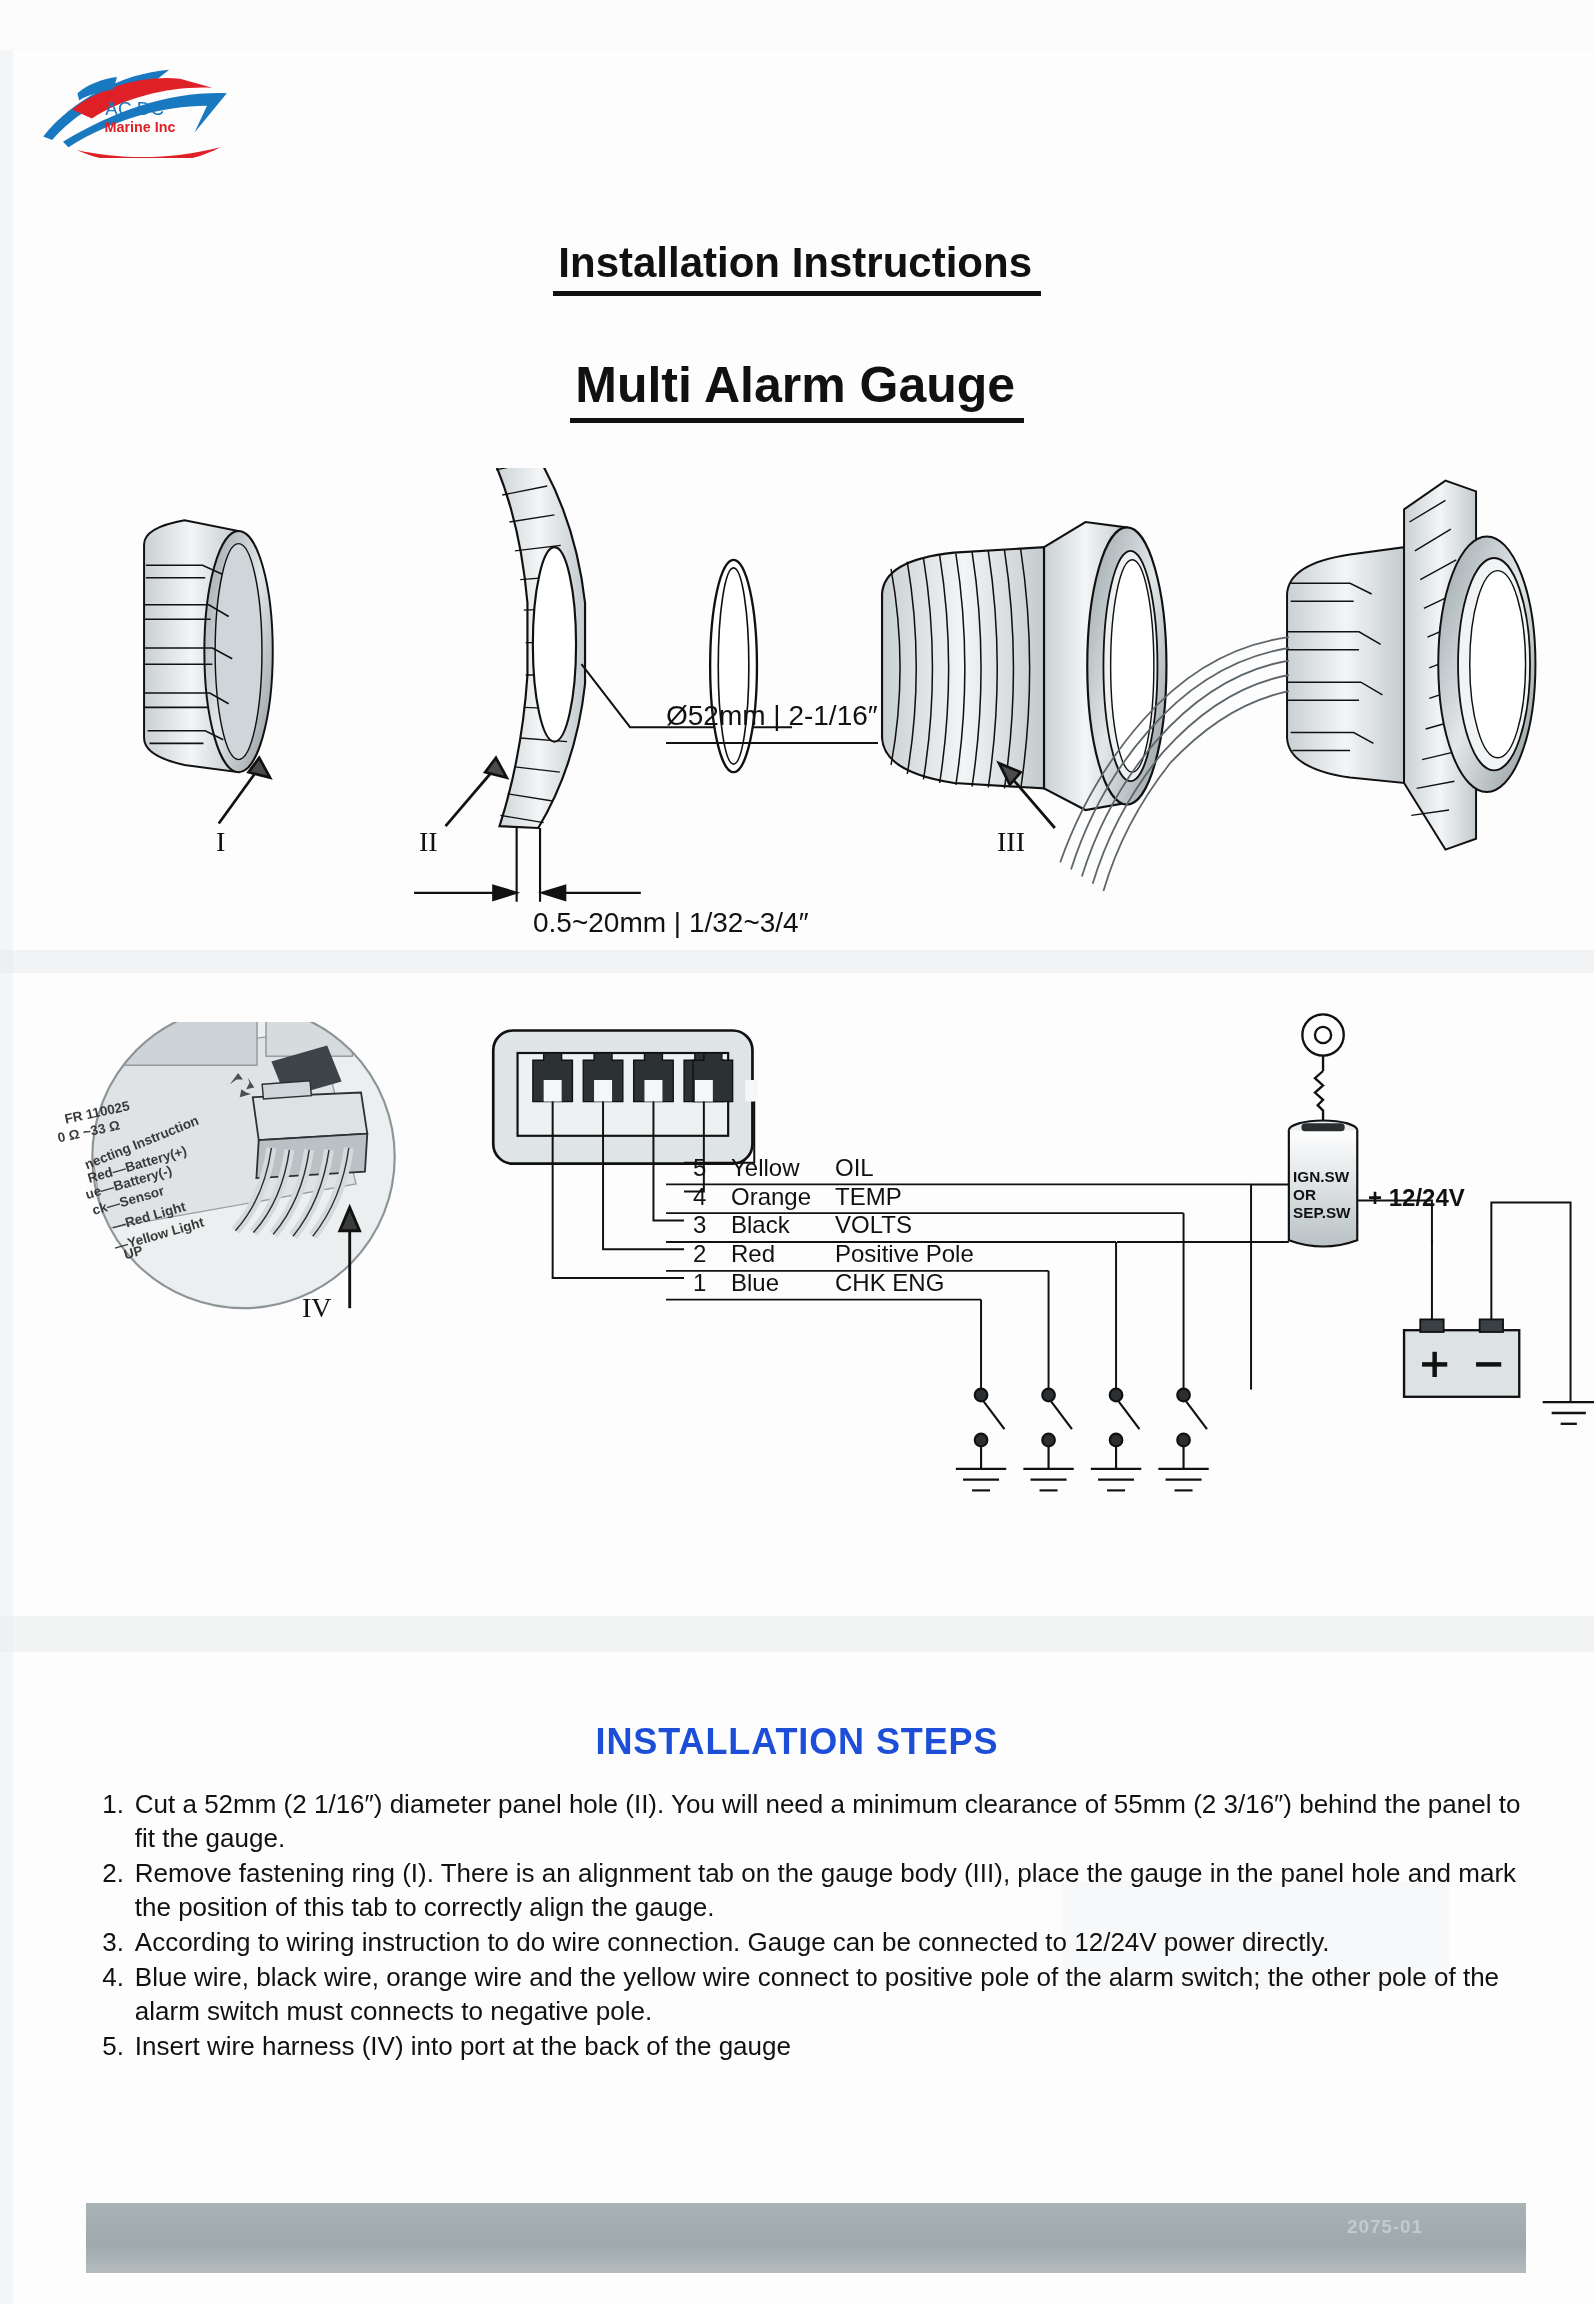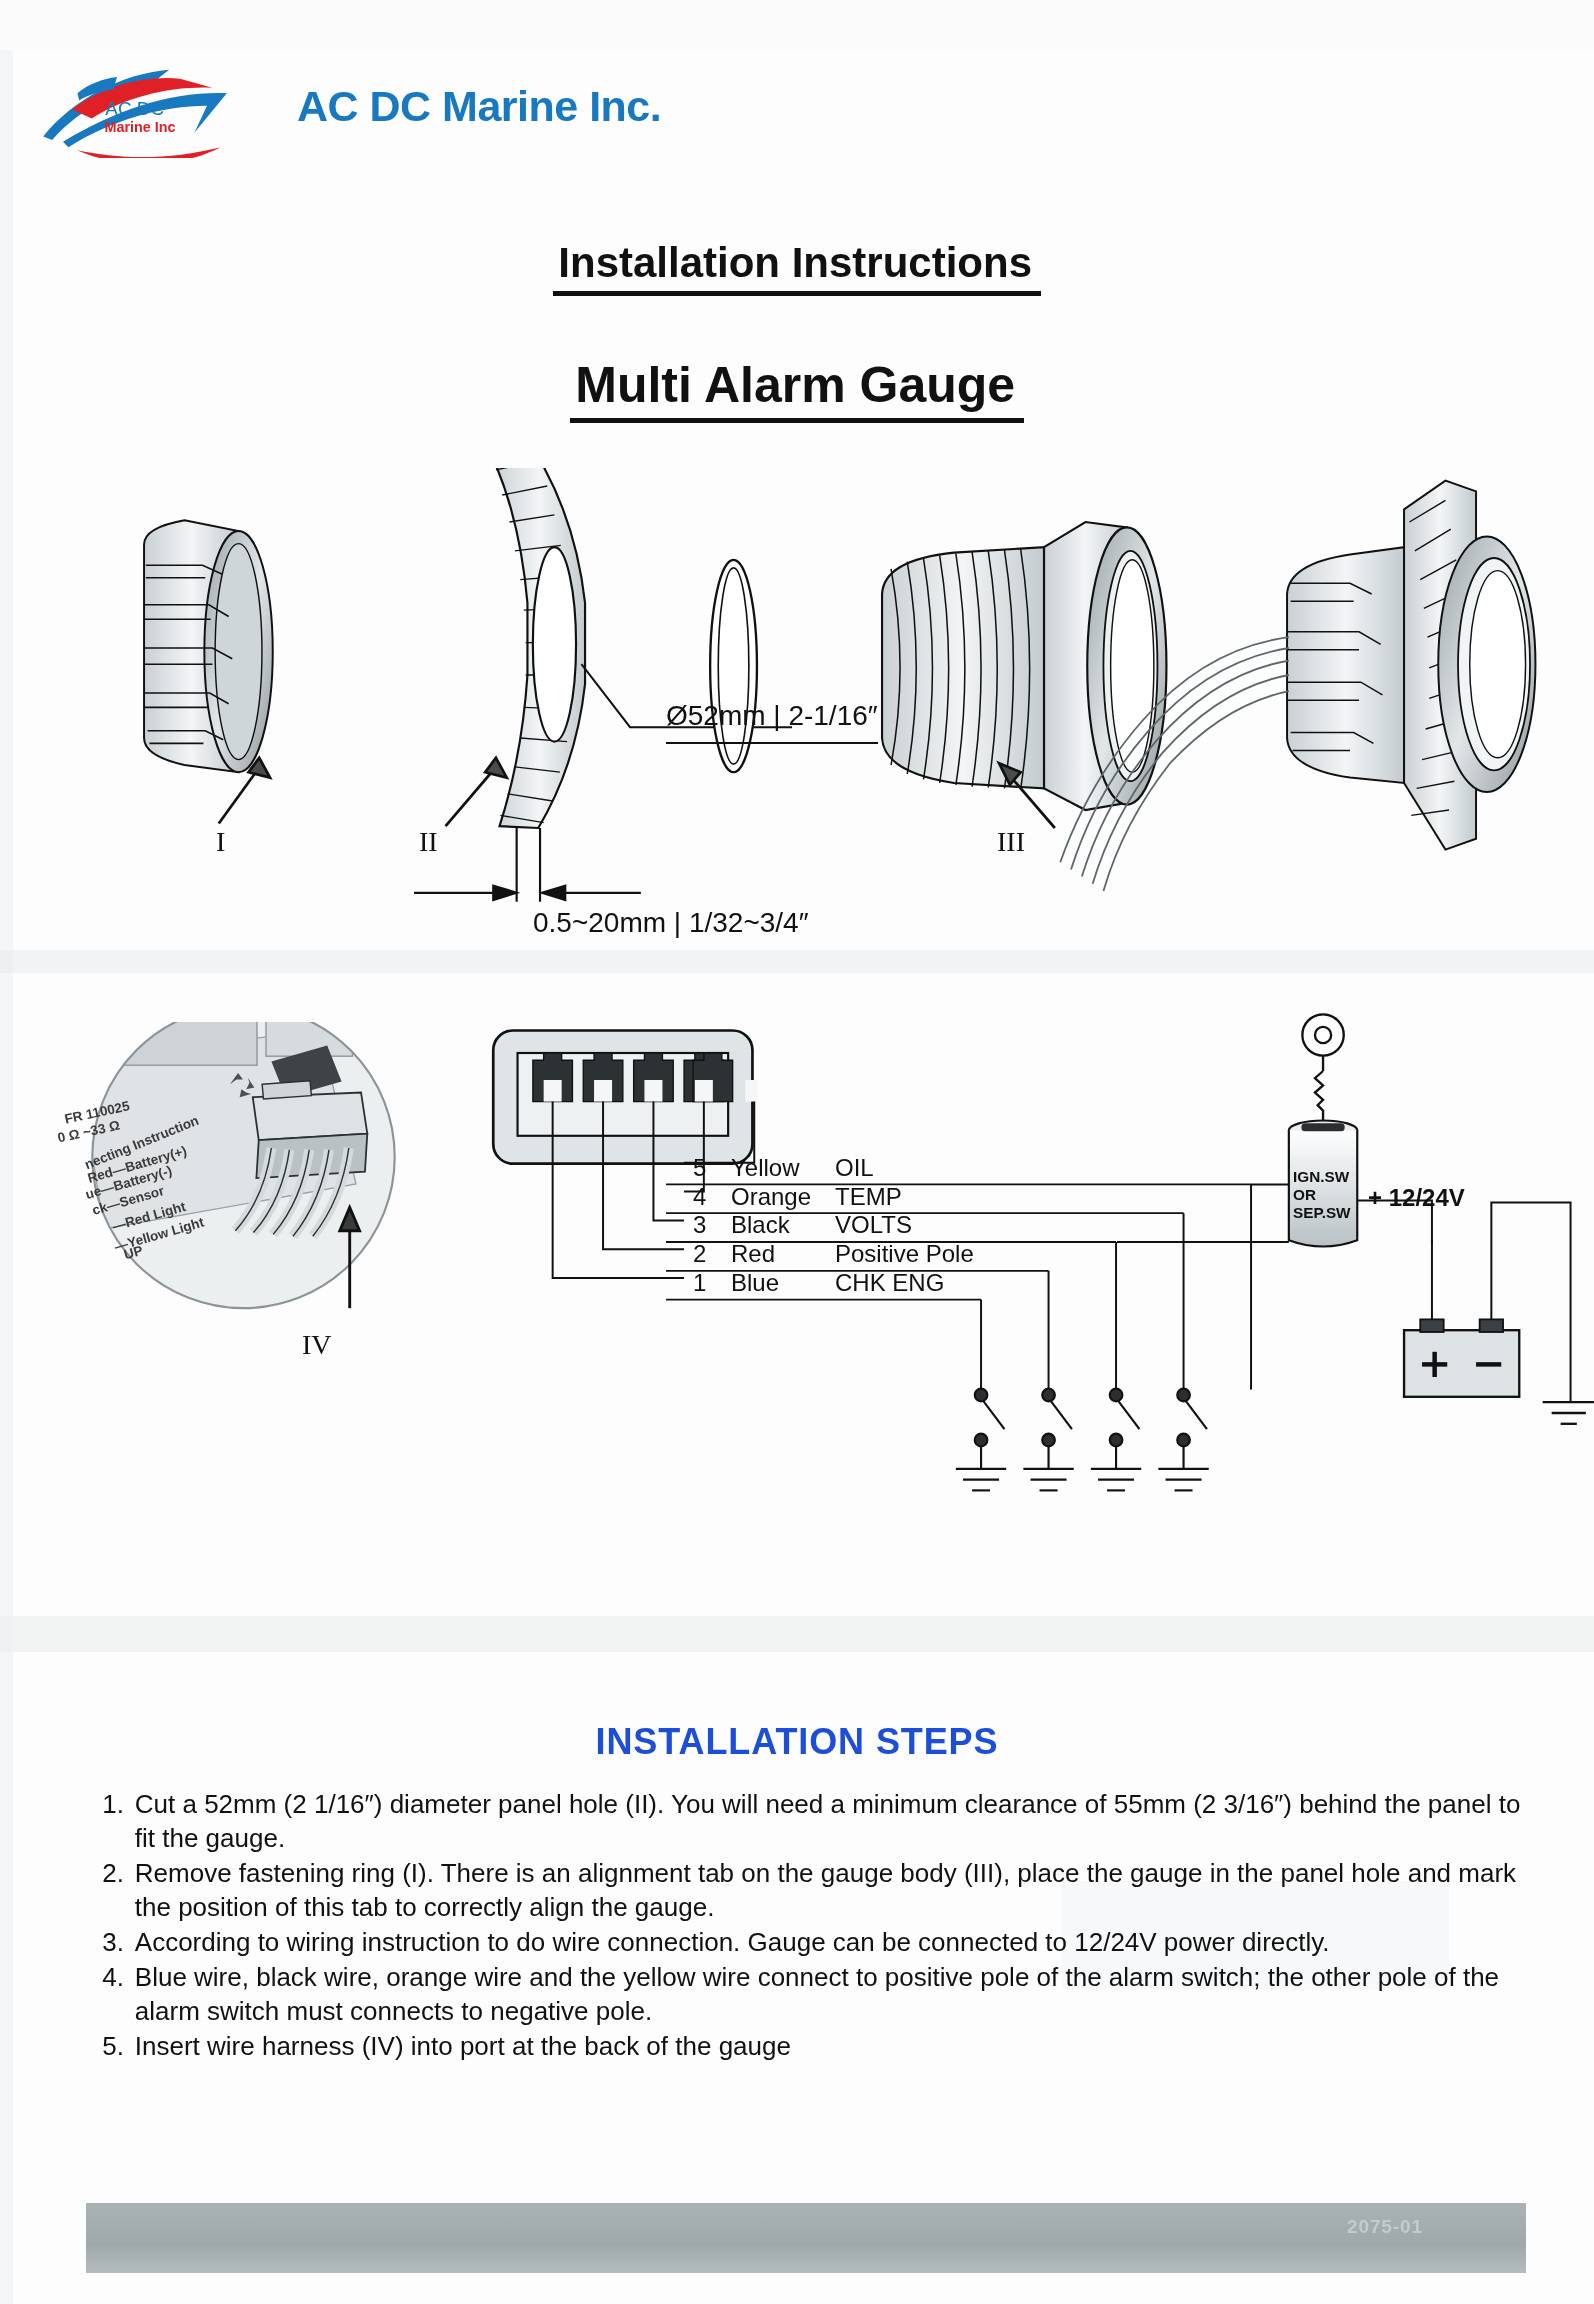--- a/index.html
+++ b/index.html
@@ -99,21 +99,20 @@
 <div id="header">
   <svg id="logo-mark" viewBox="0 0 270 110">
     <path d="M8 86 C40 46 95 16 148 12 L120 34 C80 40 44 60 18 90 Z" fill="#1878C0"></path>
     <path d="M40 56 C75 30 120 18 160 22 L196 32 C150 30 100 42 62 66 Z" fill="#E02027"></path>
     <path d="M46 38 C58 28 74 22 90 20 L86 34 C72 36 58 40 48 46 Z" fill="#1878C0"></path>
     <path d="M30 92 C90 56 150 36 212 38 L176 82 L190 52 C140 52 84 68 36 98 Z" fill="#1878C0"></path>
     <path d="M45 101 C95 112 150 112 205 98 C160 122 92 122 45 101 Z" fill="#E02027"></path>
     <text x="77" y="62" font-family="Liberation Sans, sans-serif" font-size="21" fill="#1878C0" font-weight="normal">AC DC</text>
     <text x="76" y="81" font-family="Liberation Sans, sans-serif" font-size="16" fill="#E02027" font-weight="bold">Marine Inc</text>
   </svg>
-  <div id="brand-name">AC DC Marine Inc.</div>
 </div>
 
 <div id="doc-title"><span>Installation Instructions</span></div>
 <div id="doc-subtitle"><span>Multi Alarm Gauge</span></div>
 
 <div id="exploded-diagram">
   <svg width="1594" height="558" viewBox="0 0 1771 620">
     <defs>
       <linearGradient id="metal" x1="0" y1="0" x2="0" y2="1">
         <stop offset="0%" stop-color="#ffffff"></stop>
@@ -320,21 +319,21 @@
   </svg>
   <div class="inset-text" style="left:-22.5px;top:83px;transform:rotate(-12deg);">FR 110025</div>
   <div class="inset-text" style="left:-29px;top:102px;transform:rotate(-12deg);">0 Ω ~33 Ω</div>
   <div class="inset-text" style="left:-5.4px;top:113px;transform:rotate(-22deg);">necting Instruction</div>
   <div class="inset-text" style="left:0px;top:135px;transform:rotate(-16deg);">Red—Battery(+)</div>
   <div class="inset-text" style="left:-1.8px;top:153px;transform:rotate(-16deg);">ue—Battery(-)</div>
   <div class="inset-text" style="left:5.4px;top:171px;transform:rotate(-16deg);">ck—Sensor</div>
   <div class="inset-text" style="left:25px;top:187px;transform:rotate(-16deg);">—Red Light</div>
   <div class="inset-text" style="left:27px;top:205px;transform:rotate(-16deg);">—Yellow Light</div>
   <div class="inset-text" style="left:38px;top:223px;transform:rotate(-16deg);">UP</div>
-  <div class="part-label" style="left:216px;top:270px;margin-top:37px;">IV</div>
+  <div class="part-label" style="left:216px;top:270px;">IV</div>
 </div>
 
 <div id="wiring-diagram">
   <svg width="1594" height="540" viewBox="0 0 1771 600">
 
     <g>
       <rect x="548" y="25" width="288" height="148" rx="22" fill="#dfe4e6" stroke="#111" stroke-width="3"></rect>
       <rect x="575" y="50" width="234" height="92" fill="#eef1f2" stroke="#111" stroke-width="2.4"></rect>
       <g fill="#2c3134" stroke="#111" stroke-width="1.5">
         <path d="M592 58 h12 v-8 h20 v8 h12 v46 h-44 z"></path>

